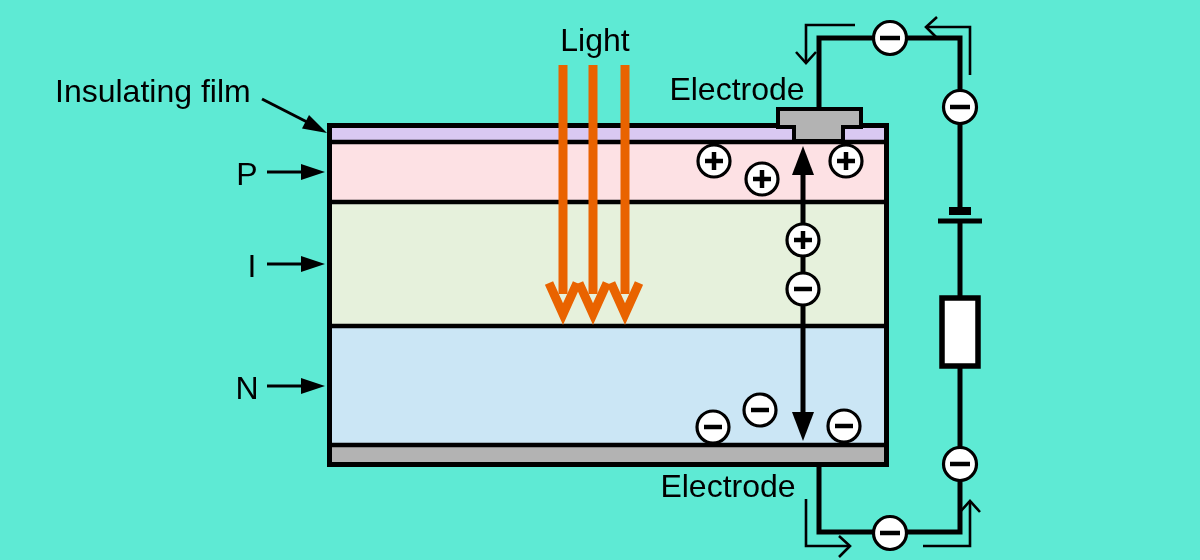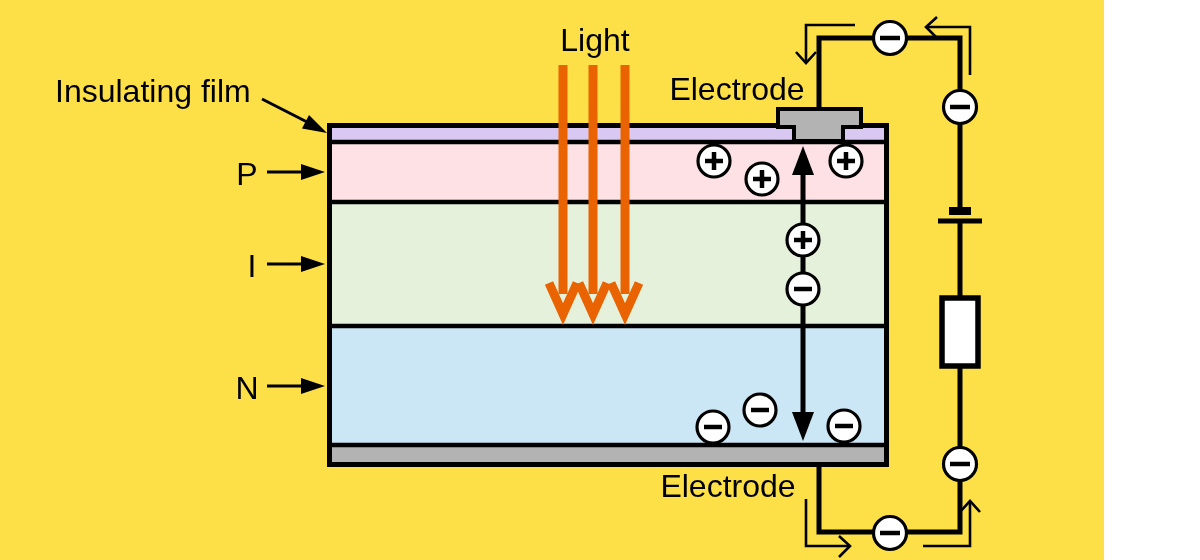--- a/index.html
+++ b/index.html
@@ -2,23 +2,23 @@
 <html><head>
 <meta charset="utf-8">
 <style>
   html, body {
     margin: 0;
     padding: 0;
     background: #ffffff;
   }
   .stage {
     position: relative;
-    width: 1104px;
+    width: 1200px;
     height: 560px;
-    background: #fde047;
+    background: #5eead4;
     font-family: "Liberation Sans", sans-serif;
     overflow: hidden;
   }
   svg text {
     font-family: "Liberation Sans", sans-serif;
     fill: #000000;
   }
 </style>
 </head>
 <body>

